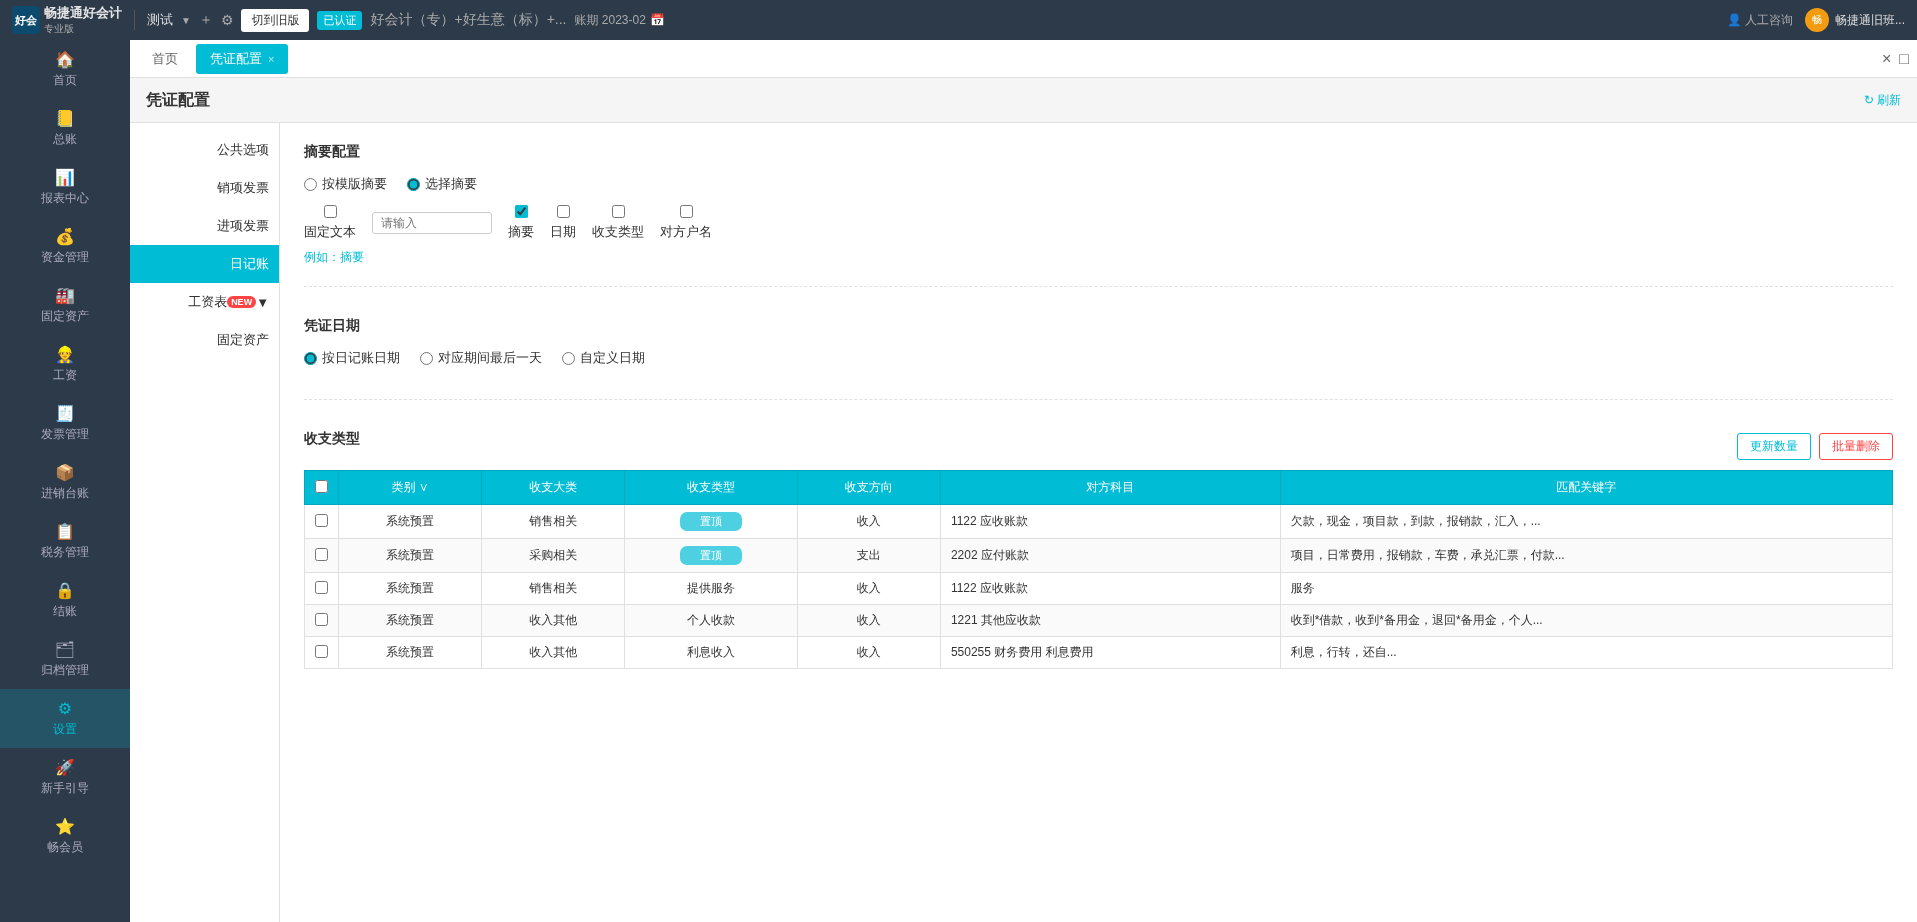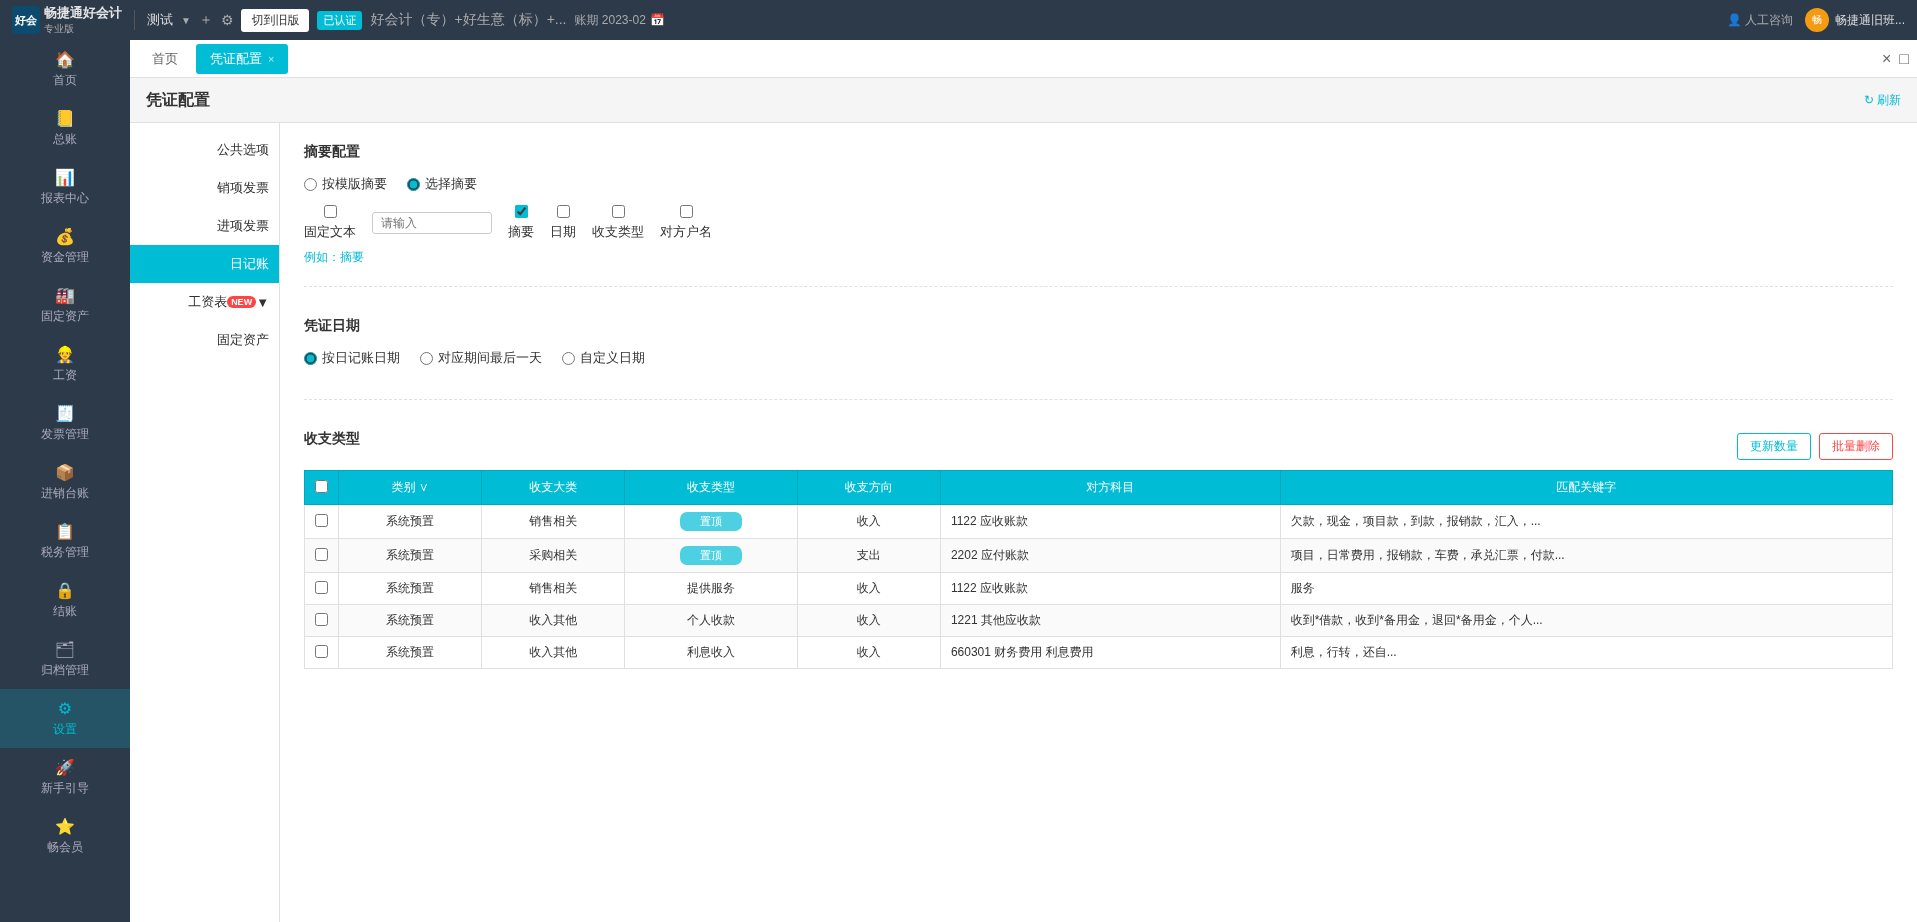--- a/index.html
+++ b/index.html
@@ -369,21 +369,21 @@
     <td class="left">收到*借款，收到*备用金，退回*备用金，个人...</td>
   </tr>
                 <tr>
     <td class="checkbox-cell"><input type="checkbox" style=""></td>
     <td>系统预置</td>
     <td>收入其他</td>
     <td>
       利息收入
     </td>
     <td>收入</td>
-    <td class="left">660301 财务费用 利息费用</td>
+    <td class="left">550255 财务费用 利息费用</td>
     <td class="left">利息，行转，还自...</td>
   </tr>
               </tbody>
           </table>
         </div>
 
       </div>
     </div>
   </div>
 </div>

